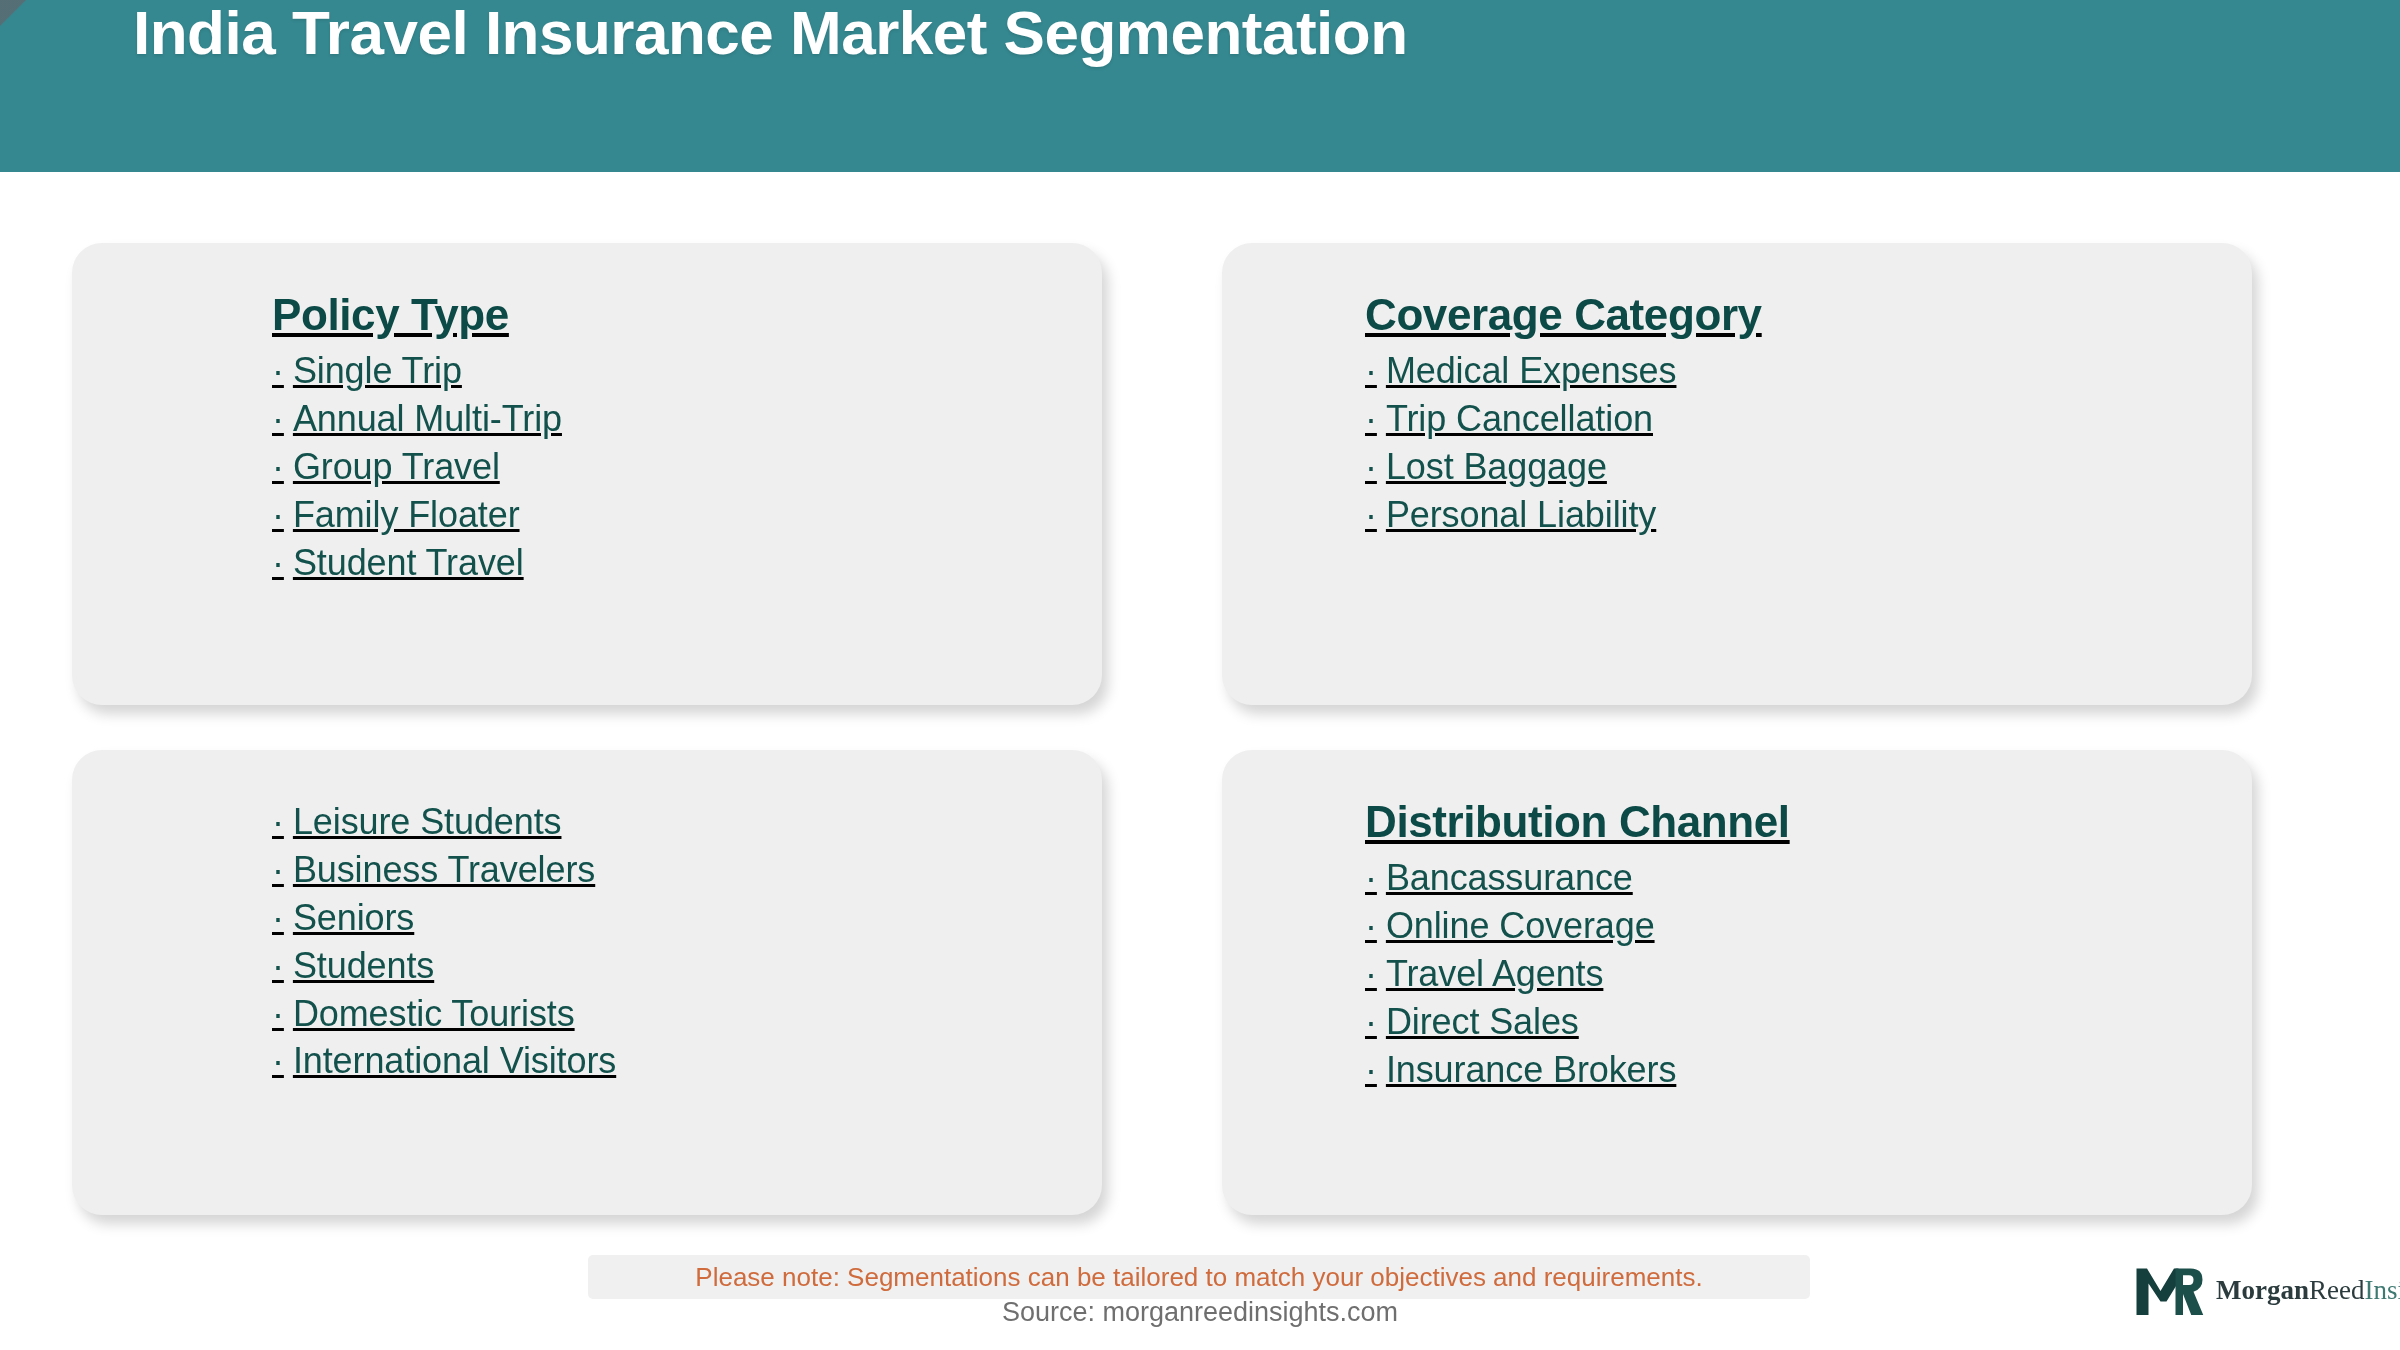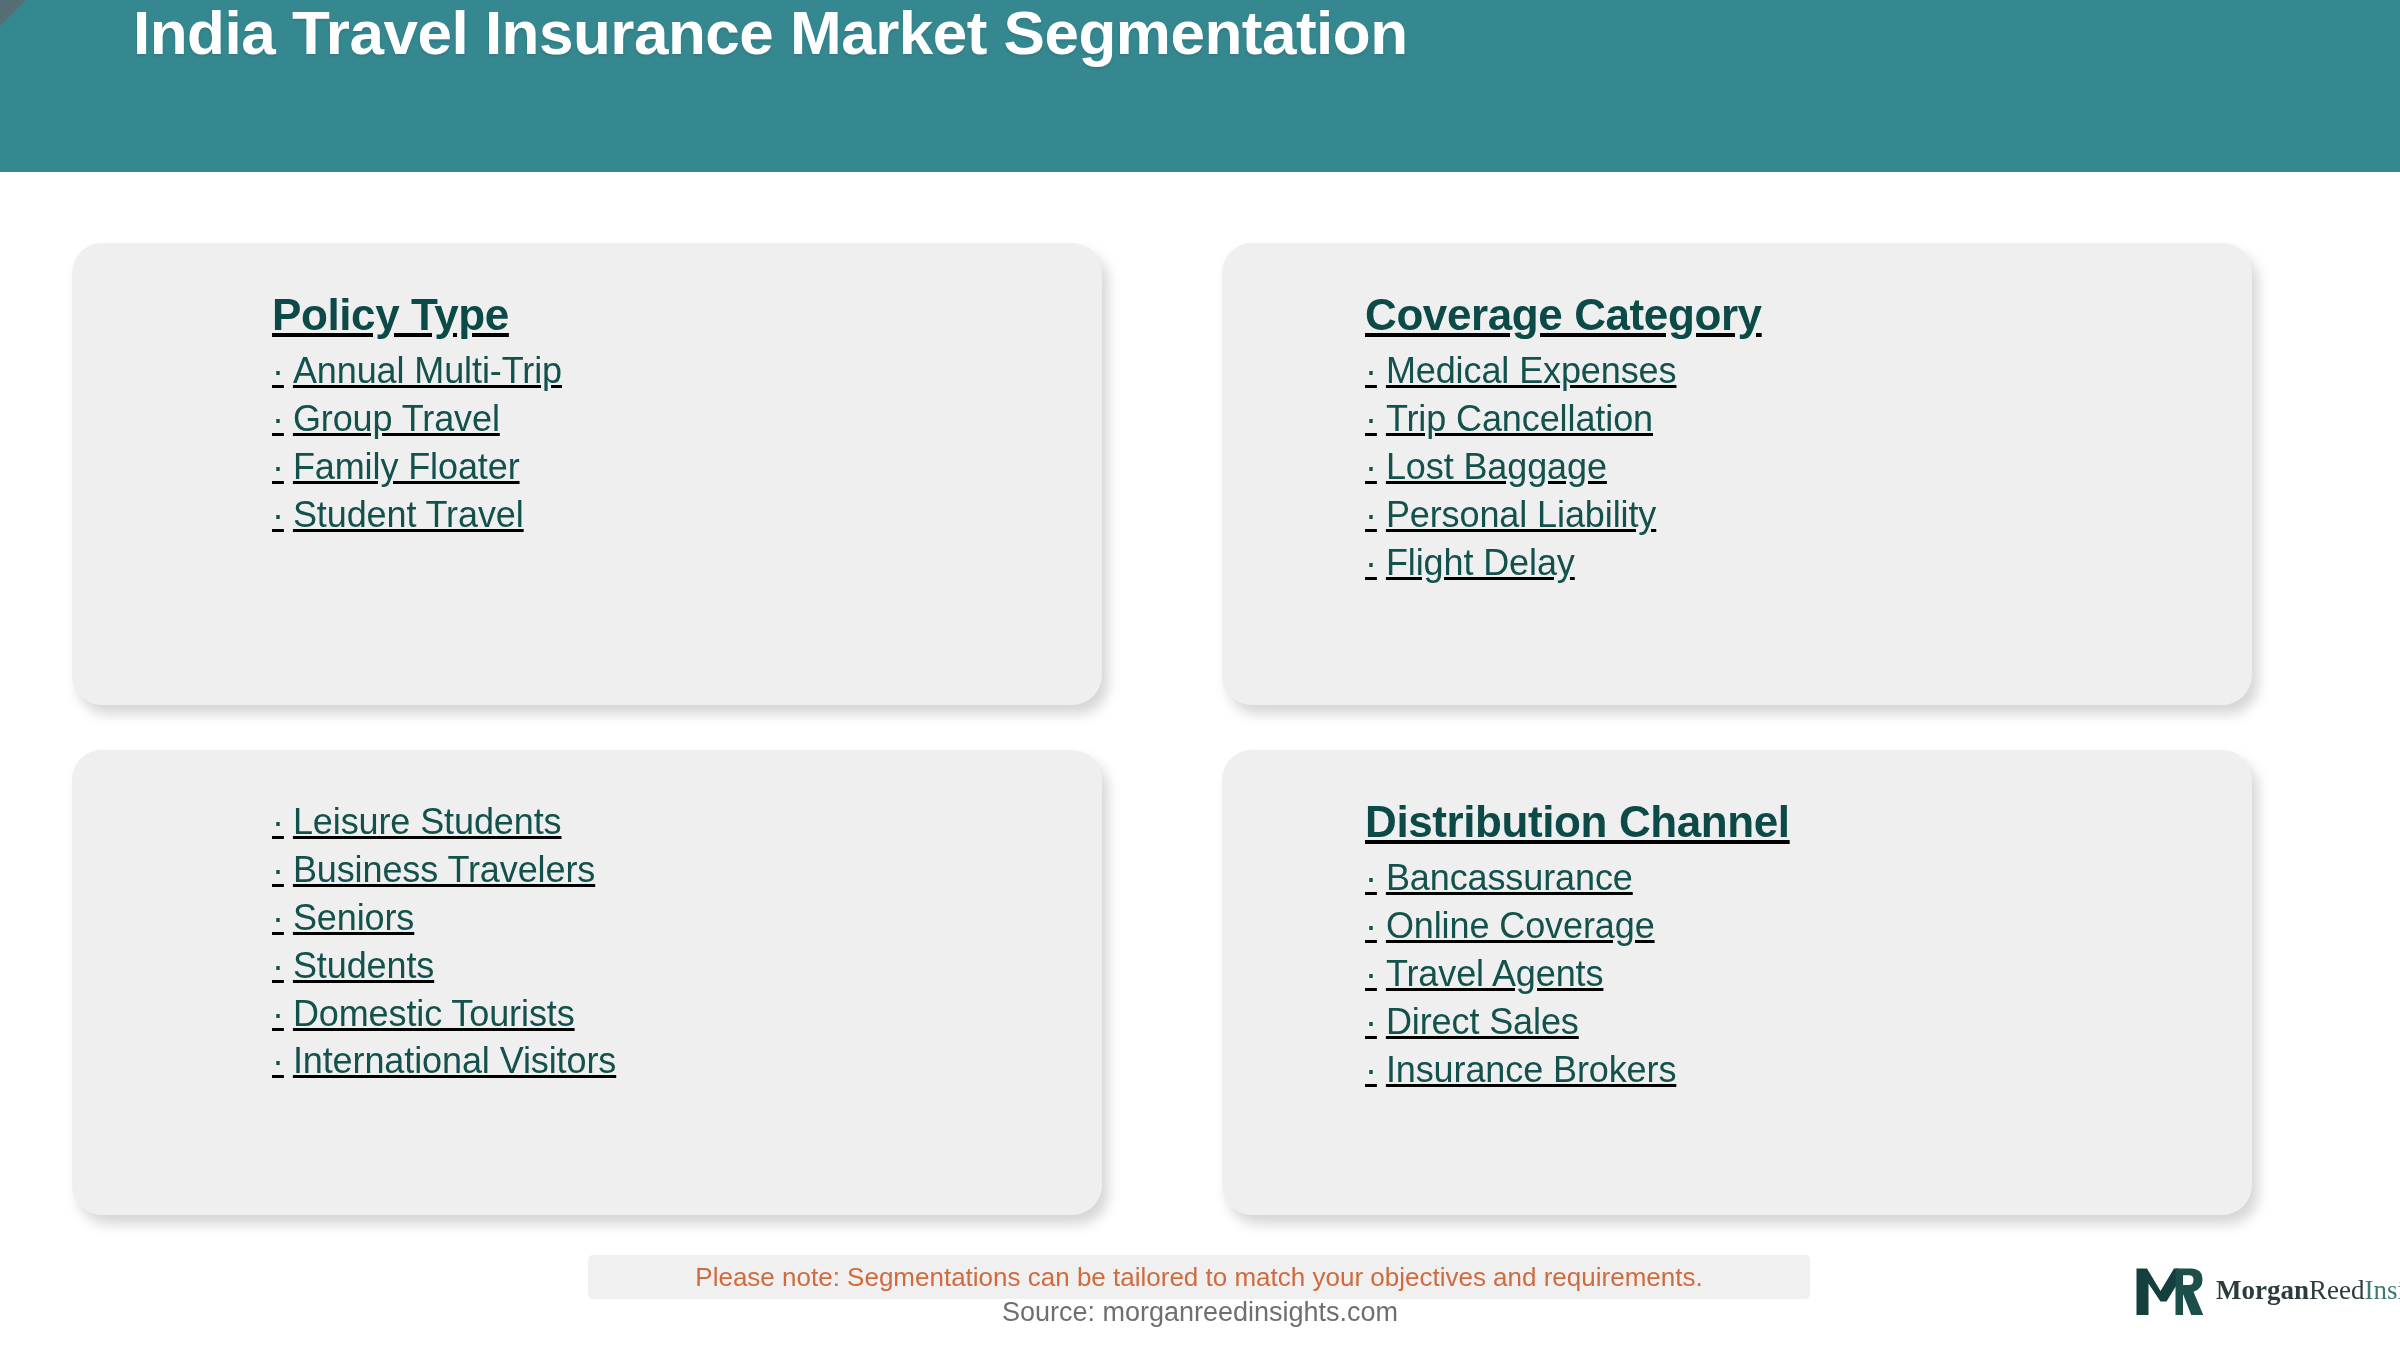--- a/index.html
+++ b/index.html
@@ -159,35 +159,35 @@
 
   <div class="header">
     <h1 class="header-title">India Travel Insurance Market Segmentation</h1>
   </div>
 
   <div class="grid">
 
     <div class="card">
       <div class="card-title">Policy Type</div>
       <ul class="card-list">
+        <li><span class="bullet">·</span><span>Single Trip</span></li>
         <li><span class="bullet">·</span><span>Annual Multi-Trip</span></li>
         <li><span class="bullet">·</span><span>Group Travel</span></li>
         <li><span class="bullet">·</span><span>Family Floater</span></li>
         <li><span class="bullet">·</span><span>Student Travel</span></li>
       </ul>
     </div>
 
     <div class="card right">
       <div class="card-title">Coverage Category</div>
       <ul class="card-list">
         <li><span class="bullet">·</span><span>Medical Expenses</span></li>
         <li><span class="bullet">·</span><span>Trip Cancellation</span></li>
         <li><span class="bullet">·</span><span>Lost Baggage</span></li>
         <li><span class="bullet">·</span><span>Personal Liability</span></li>
-        <li><span class="bullet">·</span><span>Flight Delay</span></li>
       </ul>
     </div>
 
     <div class="card">
       <ul class="card-list">
         <li><span class="bullet">·</span><span>Leisure Students</span></li>
         <li><span class="bullet">·</span><span>Business Travelers</span></li>
         <li><span class="bullet">·</span><span>Seniors</span></li>
         <li><span class="bullet">·</span><span>Students</span></li>
         <li><span class="bullet">·</span><span>Domestic Tourists</span></li>

